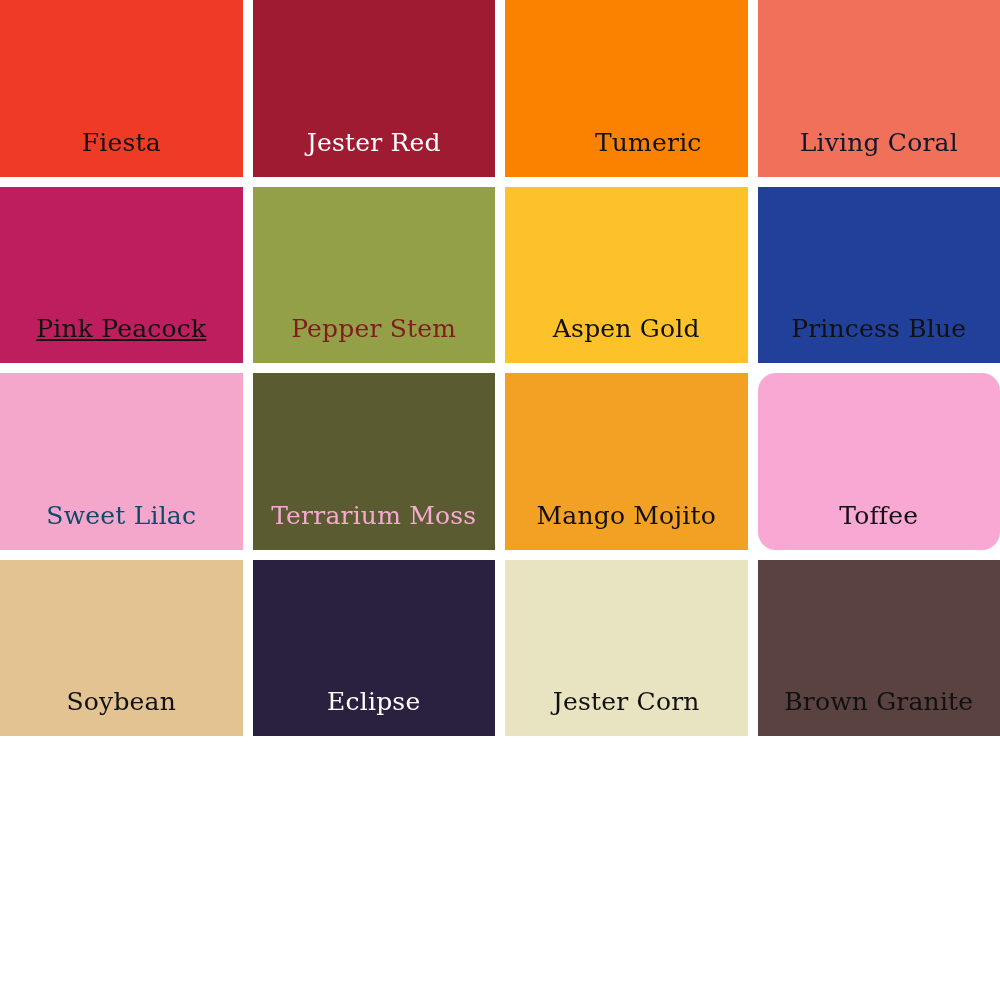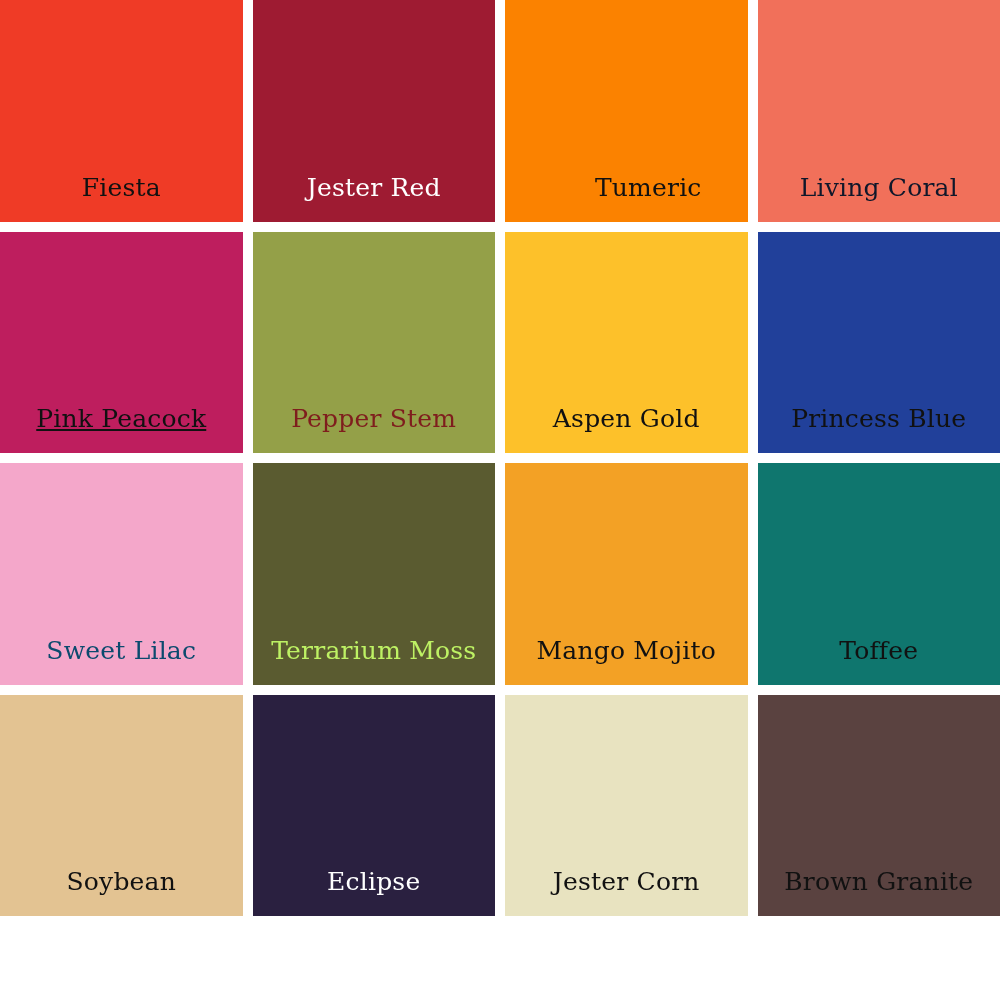--- a/index.html
+++ b/index.html
@@ -10,21 +10,21 @@
   }
   body {
     width: 1000px;
     height: 1000px;
     overflow: hidden;
     font-family: "DejaVu Serif", "Liberation Serif", serif;
   }
 
   #palette-grid {
     width: 1000px;
-    height: 916px;
+    height: 736px;
     display: grid;
     grid-template-columns: repeat(4, 1fr);
     grid-template-rows: repeat(4, 1fr);
     column-gap: 10px;
     row-gap: 10px;
     background: #ffffff;
     box-sizing: border-box;
   }
 
   .swatch {
@@ -74,26 +74,26 @@
     <div class="swatch" style="background: rgb(253, 193, 42);">
       <span class="swatch-label" style="color: rgb(17, 17, 17);">Aspen Gold</span>
     </div>
     <div class="swatch" style="background: rgb(33, 64, 154);">
       <span class="swatch-label" style="color: rgb(17, 17, 17);">Princess Blue</span>
     </div>
     <div class="swatch" style="background: rgb(244, 167, 202);">
       <span class="swatch-label" style="color: #0c4a6e;">Sweet Lilac</span>
     </div>
     <div class="swatch" style="background: rgb(90, 91, 48);">
-      <span class="swatch-label" style="color: #bef264;">Terrarium Moss</span>
+      <span class="swatch-label" style="color: #f9a8d4;">Terrarium Moss</span>
     </div>
     <div class="swatch" style="background: rgb(243, 161, 37);">
       <span class="swatch-label" style="color: rgb(17, 17, 17);">Mango Mojito</span>
     </div>
-    <div class="swatch" style="background: #0f766e;">
+    <div class="swatch" style="background: #f9a8d4; border-radius: 18px;">
       <span class="swatch-label" style="color: rgb(17, 17, 17);">Toffee</span>
     </div>
     <div class="swatch" style="background: rgb(227, 195, 146);">
       <span class="swatch-label" style="color: rgb(17, 17, 17);">Soybean</span>
     </div>
     <div class="swatch" style="background: rgb(42, 32, 64);">
       <span class="swatch-label" style="color: rgb(255, 255, 255);">Eclipse</span>
     </div>
     <div class="swatch" style="background: rgb(232, 227, 192);">
       <span class="swatch-label" style="color: rgb(17, 17, 17);">Jester Corn</span>

